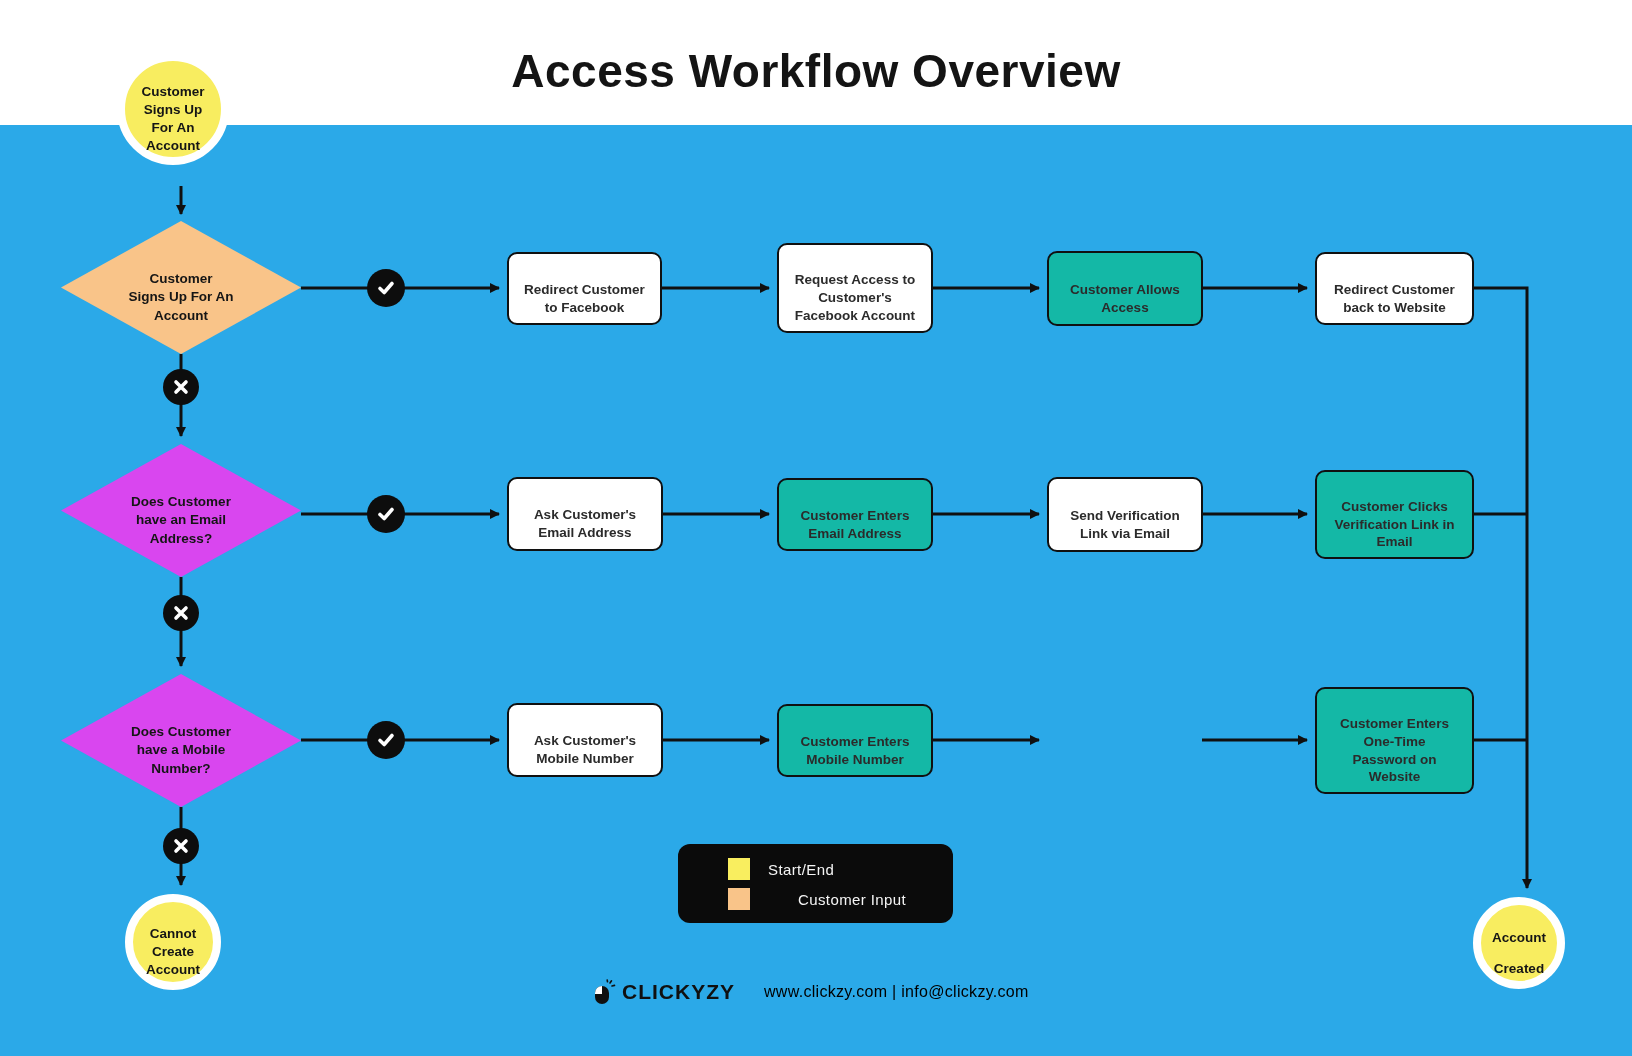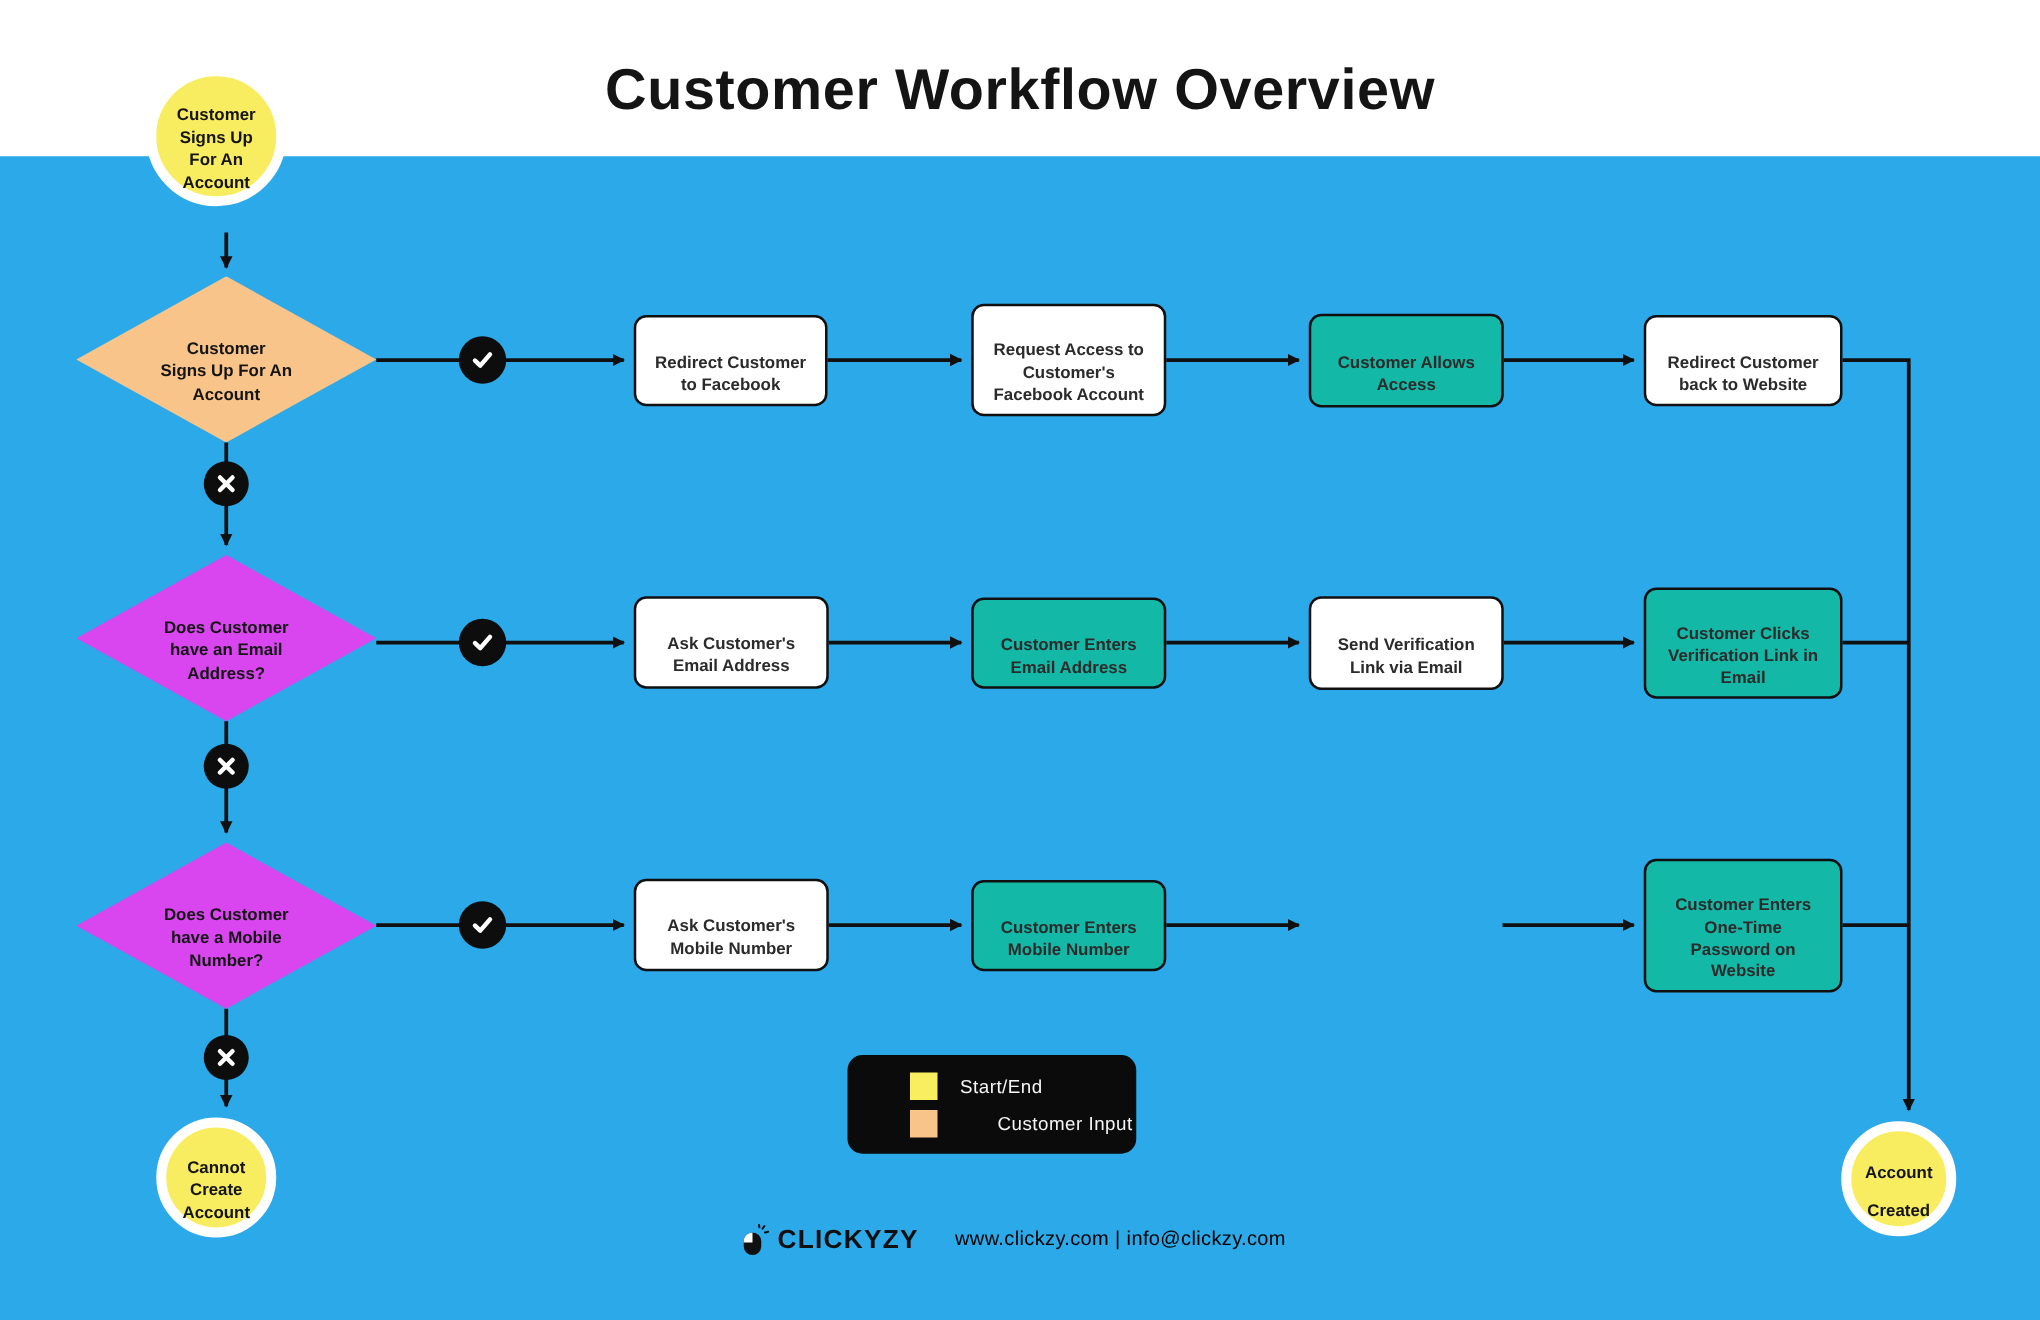--- a/index.html
+++ b/index.html
@@ -16,39 +16,39 @@
           font-weight:700;font-size:13.5px;color:#151515;line-height:1.32;}
   .diamond{clip-path:polygon(50% 0,100% 50%,50% 100%,0 50%);
            font-weight:700;font-size:13.5px;color:#151515;line-height:1.35;}
   .d-orange{background:#F9C489;}
   .d-white{background:#d946ef;}
   .step{background:#ffffff;border:2px solid #101010;border-radius:10px;
         font-size:13.5px;font-weight:600;color:#2b2b2b;line-height:1.32;padding:6px;}
   .step.orange{background:#14b8a6;}
   .badge{position:absolute;background:#0d0d0d;border-radius:50%;
          display:flex;align-items:center;justify-content:center;}
-  .legend{position:absolute;left:678px;top:844px;width:231px;height:79px;
+  .legend{position:absolute;left:678px;top:844px;width:275px;height:79px;
           background:#0b0b0b;border-radius:12px;}
   .legend-row{position:absolute;left:50px;display:flex;align-items:center;gap:18px;}
   .swatch{width:22px;height:22px;display:inline-block;}
   .sw-yellow{background:#F9EE5F;}
   .sw-orange{background:#F9C489;}
   .legend-label{color:#f5f5f5;font-size:15px;font-weight:500;letter-spacing:0.4px;}
   .brand{position:absolute;left:622px;top:980px;font-size:21px;font-weight:800;
          color:#101010;letter-spacing:1px;display:flex;align-items:center;}
   .brand-icon{position:absolute;left:590px;top:979px;}
   .contact{position:absolute;left:764px;top:983px;font-size:16px;color:#000000;letter-spacing:0.3px;}
 </style>
 </head>
 <body>
 
 <div class="stage">
 
   <div class="header"></div>
-  <div class="title">Customer Workflow Overview</div>
+  <div class="title">Access Workflow Overview</div>
 
   <svg class="conn" width="1632" height="1056">
     <defs>
       <marker id="arr" markerUnits="userSpaceOnUse" markerWidth="12" markerHeight="12" refX="9" refY="5" orient="auto">
         <path d="M0,0 L10,5 L0,10 z" fill="#101010"></path>
       </marker>
     </defs>
     <g stroke="#101010" stroke-width="3" fill="none">
       <line x1="181" y1="186" x2="181" y2="214" marker-end="url(#arr)"></line>
       <line x1="301" y1="288" x2="499" y2="288" marker-end="url(#arr)"></line>

